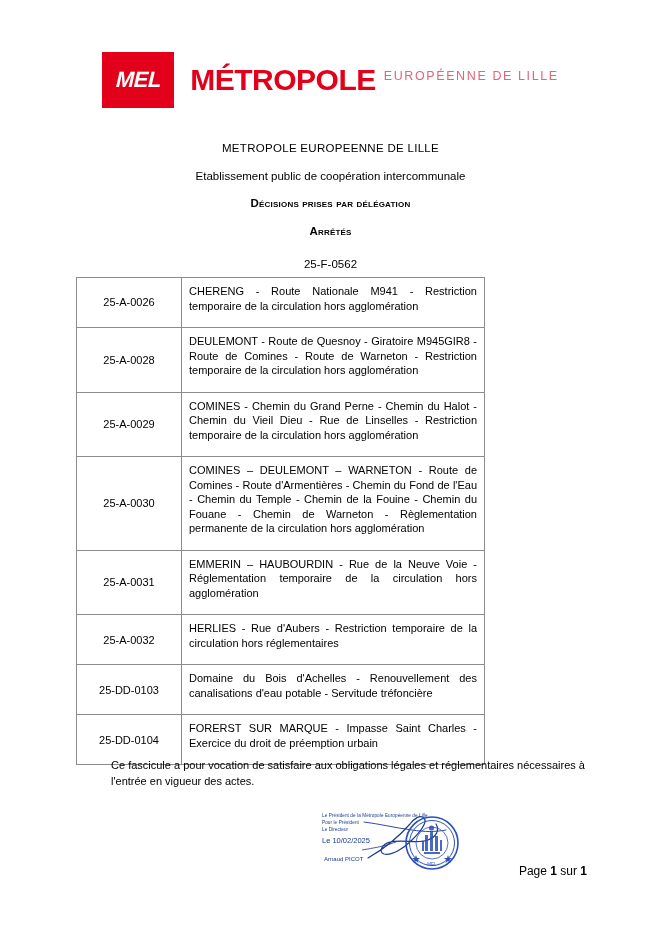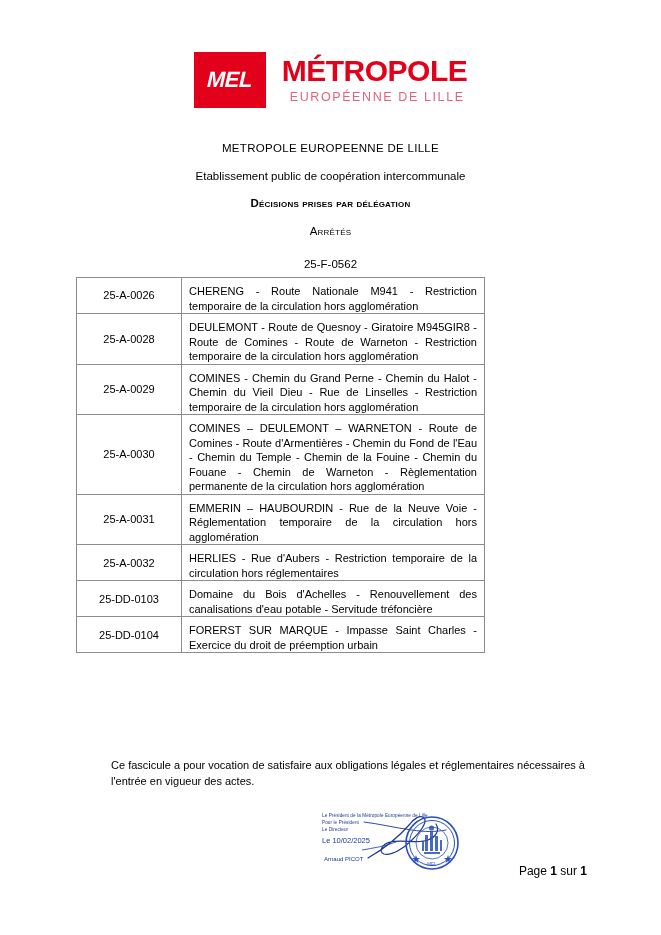--- a/index.html
+++ b/index.html
@@ -50,21 +50,21 @@
     color: #ffffff;
     font-family: "Liberation Sans", sans-serif;
     font-weight: bold;
     font-size: 22px;
     letter-spacing: -0.5px;
     font-style: italic;
     transform: skewX(-2deg);
   }
   .logo-words {
     display: flex;
-    flex-direction: column;
+    flex-direction: row;
     justify-content: center;
   }
   .logo-title {
     color: #e2001a;
     font-weight: bold;
     font-size: 30px;
     line-height: 1.0;
     letter-spacing: -0.5px;
   }
   .logo-sub {
@@ -79,37 +79,37 @@
   
   .hdr {
     position: absolute;
     left: 0;
     width: 661px;
     text-align: center;
   }
   .hdr-line1 { top: 142px; font-size: 11.5px; letter-spacing: 0.3px; }
   .hdr-line2 { top: 170px; font-size: 11.5px; text-align: center; }
   .hdr-line3 { top: 197px; font-size: 11.5px; font-weight: bold; font-variant: small-caps; letter-spacing: 0.2px; }
-  .hdr-line4 { top: 225px; font-size: 11.5px; font-weight: normal; font-variant: small-caps; letter-spacing: 0.2px; }
+  .hdr-line4 { top: 225px; font-size: 11.5px; font-weight: bold; font-variant: small-caps; letter-spacing: 0.2px; }
   .hdr-line5 { top: 258px; font-size: 11.5px; }
 
   
   .doc-table {
     position: absolute;
     left: 76px;
     top: 277px;
     width: 409px;
     border-collapse: collapse;
     table-layout: fixed;
   }
   .doc-table td {
     border: 1px solid #8c8c8c;
     font-size: 11px;
     line-height: 1.32;
-    padding: 6px 7px 0 7px;
+    padding: 6px 7px 14px 7px;
     vertical-align: middle;
   }
   .doc-table td.ref {
     width: 98px;
     text-align: center;
     vertical-align: middle;
     padding: 6px 3px;
   }
   .doc-table td.desc {
     text-align: justify;

